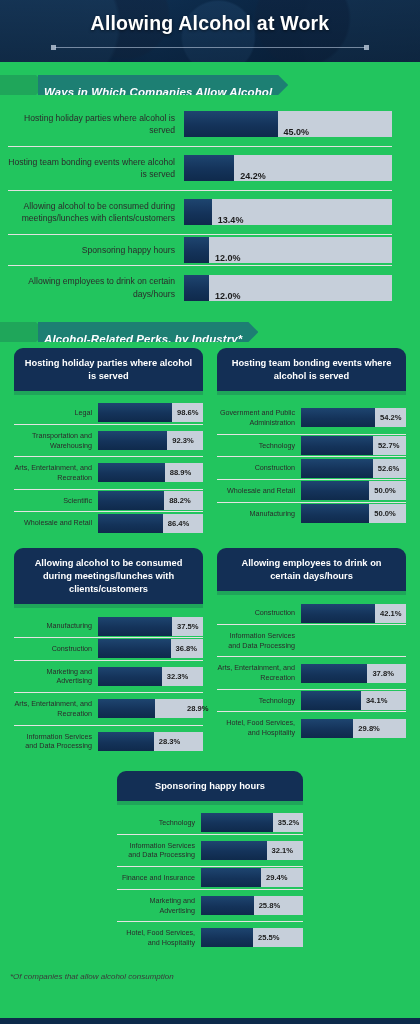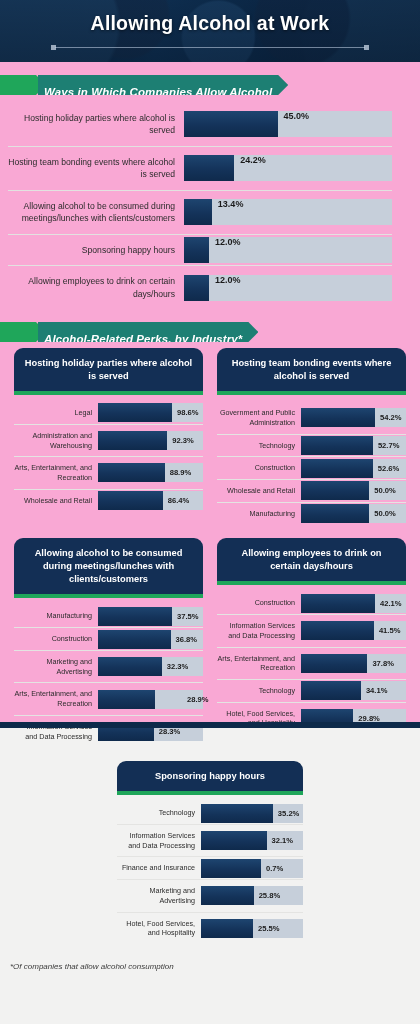--- a/index.html
+++ b/index.html
@@ -3,21 +3,21 @@
 <meta charset="utf-8">
 <style>
   * { box-sizing: border-box; margin: 0; padding: 0; }
   body {
     width: 420px; height: 1024px;
     font-family: "Liberation Sans", sans-serif;
     background: #f2f2f1;
     overflow: hidden;
     position: relative;
   }
-  .page { width: 420px; height: 728px; position: relative; background: #f9a8d4; }
+  .page { width: 420px; height: 1024px; position: relative; background: #22c55e; }
 
   
   .hero {
     height: 62px; position: relative; overflow: hidden;
     background: #0d2a4a;
   }
   .hero-photo {
     position: absolute; inset: 0;
     background:
       radial-gradient(circle at 12% 40%, rgba(30,70,110,.95) 0 18%, rgba(0,0,0,0) 19%),
@@ -61,21 +61,21 @@
   
   .mainlist { padding: 8px 28px 0 8px; }
   .mrow { display: flex; align-items: stretch; border-bottom: 1px solid #e2e2e0; }
   .mrow:last-child { border-bottom: none; }
   .mlabel {
     width: 176px; flex: 0 0 176px; text-align: right; padding: 9px 9px 9px 0;
     font-size: 8.6px; color: #2b2b2b; line-height: 1.45; align-self: center;
   }
   .mtrack {
     flex: 1; background: #c6cfda; position: relative; height: 26px; align-self: center;
-    display: flex; align-items: flex-start;
+    display: flex; align-items: flex-end;
   }
   .mfill {
     height: 26px; background: linear-gradient(180deg,#1e4570 0%,#14335a 55%,#0f2a4c 100%);
     position: absolute; left: 0; top: 0;
   }
   .mval {
     position: relative; font-size: 9px; font-weight: bold; color: #1b1b1b;
     padding-left: 6px; white-space: nowrap;
   }
 
@@ -184,31 +184,38 @@
           <div class="card-stripe"></div>
           <div class="card-body">
             <div class="crow">
               <div class="clabel">Legal</div>
               <div class="ctrack">
                 <div class="cfill" style="width: 70.4225%;"></div>
                 <div class="cval" style="margin-left: 70.4225%;">98.6%</div>
               </div>
             </div>
             <div class="crow">
-              <div class="clabel">Administration and Warehousing</div>
+              <div class="clabel">Transportation and Warehousing</div>
               <div class="ctrack">
                 <div class="cfill" style="width: 65.9229%;"></div>
                 <div class="cval" style="margin-left: 65.9229%;">92.3%</div>
               </div>
             </div>
             <div class="crow">
               <div class="clabel">Arts, Entertainment, and Recreation</div>
               <div class="ctrack">
                 <div class="cfill" style="width: 63.4946%;"></div>
                 <div class="cval" style="margin-left: 63.4946%;">88.9%</div>
+              </div>
+            </div>
+            <div class="crow">
+              <div class="clabel">Scientific</div>
+              <div class="ctrack">
+                <div class="cfill" style="width: 62.9946%;"></div>
+                <div class="cval" style="margin-left: 62.9946%;">88.2%</div>
               </div>
             </div>
             <div class="crow">
               <div class="clabel">Wholesale and Retail</div>
               <div class="ctrack">
                 <div class="cfill" style="width: 61.709%;"></div>
                 <div class="cval" style="margin-left: 61.709%;">86.4%</div>
               </div>
             </div>
           </div>
@@ -303,24 +310,20 @@
           <div class="card-body">
             <div class="crow">
               <div class="clabel">Construction</div>
               <div class="ctrack">
                 <div class="cfill" style="width: 70.4225%;"></div>
                 <div class="cval" style="margin-left: 70.4225%;">42.1%</div>
               </div>
             </div>
             <div class="crow">
               <div class="clabel">Information Services and Data Processing</div>
-              <div class="ctrack">
-                <div class="cfill" style="width: 69.4189%;"></div>
-                <div class="cval" style="margin-left: 69.4189%;">41.5%</div>
-              </div>
             </div>
             <div class="crow">
               <div class="clabel">Arts, Entertainment, and Recreation</div>
               <div class="ctrack">
                 <div class="cfill" style="width: 63.2297%;"></div>
                 <div class="cval" style="margin-left: 63.2297%;">37.8%</div>
               </div>
             </div>
             <div class="crow">
               <div class="clabel">Technology</div>
@@ -355,21 +358,21 @@
               <div class="clabel">Information Services and Data Processing</div>
               <div class="ctrack">
                 <div class="cfill" style="width: 64.2206%;"></div>
                 <div class="cval" style="margin-left: 64.2206%;">32.1%</div>
               </div>
             </div>
             <div class="crow">
               <div class="clabel">Finance and Insurance</div>
               <div class="ctrack">
                 <div class="cfill" style="width: 58.8188%;"></div>
-                <div class="cval" style="margin-left: 58.8188%;">0.7%</div>
+                <div class="cval" style="margin-left: 58.8188%;">29.4%</div>
               </div>
             </div>
             <div class="crow">
               <div class="clabel">Marketing and Advertising</div>
               <div class="ctrack">
                 <div class="cfill" style="width: 51.6165%;"></div>
                 <div class="cval" style="margin-left: 51.6165%;">25.8%</div>
               </div>
             </div>
             <div class="crow">

